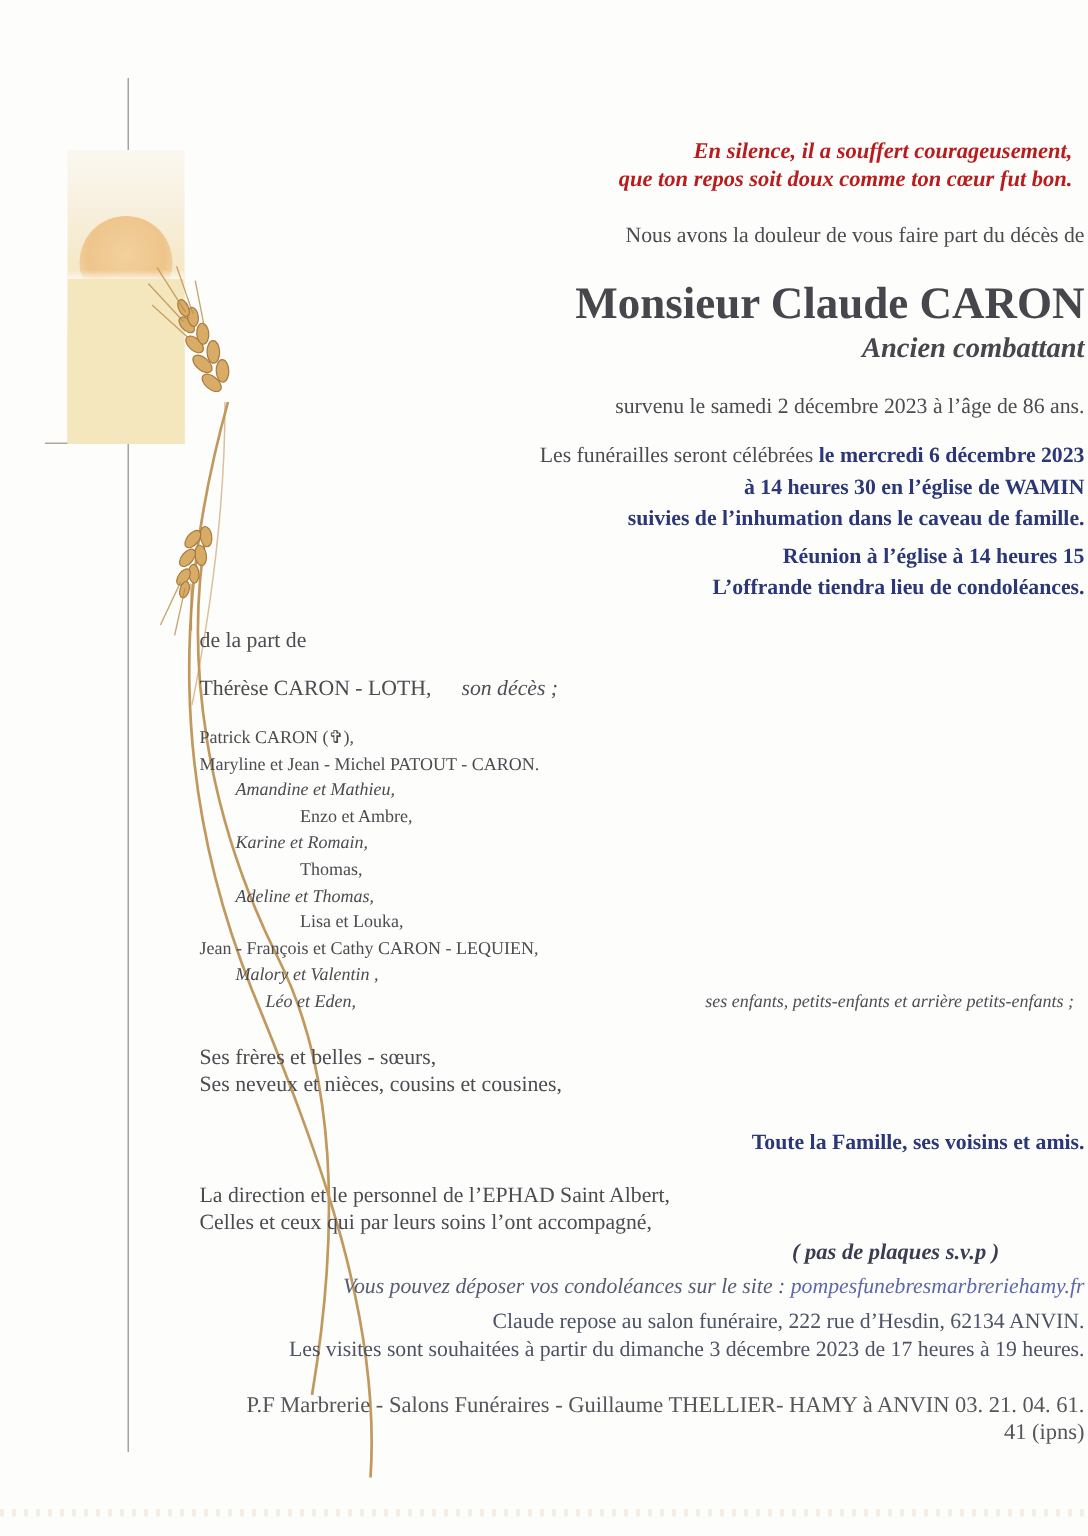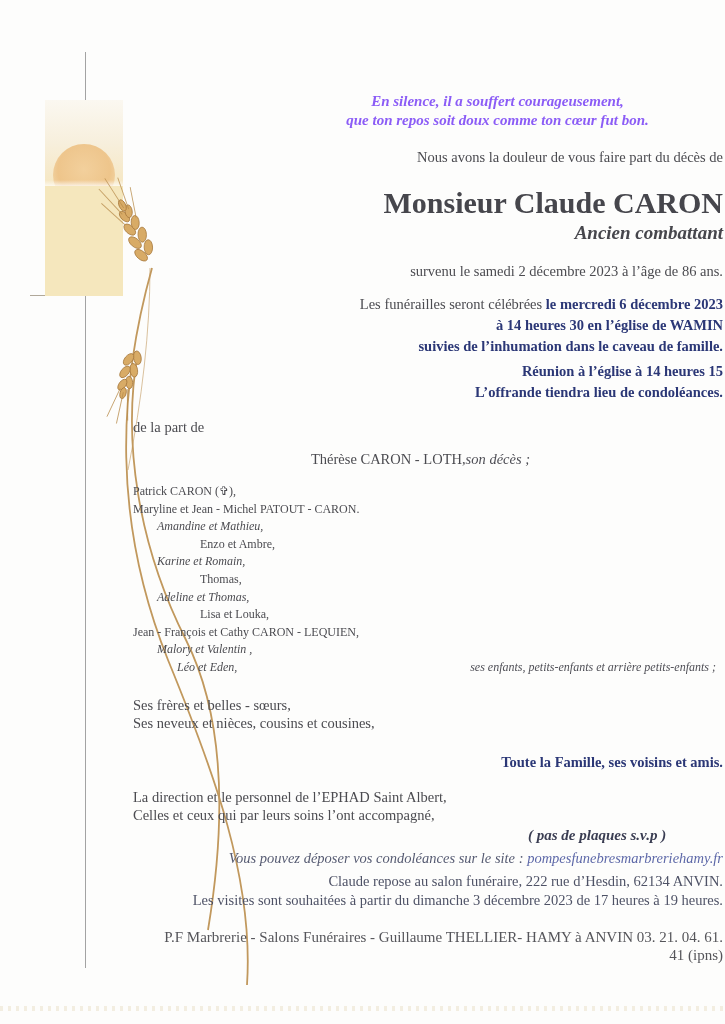--- a/index.html
+++ b/index.html
@@ -51,33 +51,33 @@
   }
   .wheat-svg{position:absolute;left:0;top:0;pointer-events:none;}
   .bottom-speckle{
     position:absolute;left:0;top:1006px;width:100%;height:5px;
     background:repeating-linear-gradient(90deg, rgba(233,223,198,.5) 0 3px, rgba(255,255,255,0) 3px 8px);
   }
   
   .t{position:absolute;font-size:14.5px;line-height:18px;}
   .col{left:150px;width:573px;text-align:right;}
   .quote{
-    top:92px;left:280px;width:435px;text-align:center;
-    font-weight:bold;font-style:italic;font-size:15px;line-height:19px;color:#8b5cf6;
+    top:92px;left:280px;width:435px;text-align:right;
+    font-weight:bold;font-style:italic;font-size:15px;line-height:19px;color:#b91c1c;
   }
   .intro{top:148px;color:#4b4b50;}
   .title{top:186px;font-size:30px;font-weight:bold;color:#46464c;line-height:34px;}
   .subtitle{top:224px;font-size:19px;font-weight:bold;font-style:italic;color:#46464c;}
   .death{top:262px;}
   .funeral{top:294px;line-height:21px;}
   .navy{color:#2b3776;font-weight:bold;}
   .meeting{top:361px;line-height:21px;}
   .leftcol{left:133px;text-align:left;}
   .from{top:418px;}
-  .row{left:133px;right:17px;display:flex;justify-content:center;}
+  .row{left:133px;right:17px;display:flex;justify-content:flex-start;gap:20px;}
   .spouse-row{top:450px;}
   .annot{font-style:italic;color:#4e4e55;}
   .family{top:483px;left:133px;right:9px;text-align:left;font-size:12px;line-height:17.6px;}
   .family .ind1{padding-left:24px;font-style:italic;}
   .family .ind2{padding-left:67px;}
   .family .frow{display:flex;justify-content:space-between;}
   .family .frow .nm{padding-left:44px;font-style:italic;}
   .siblings{top:696px;}
   .nephews{top:714px;}
   .allfamily{top:753px;}

